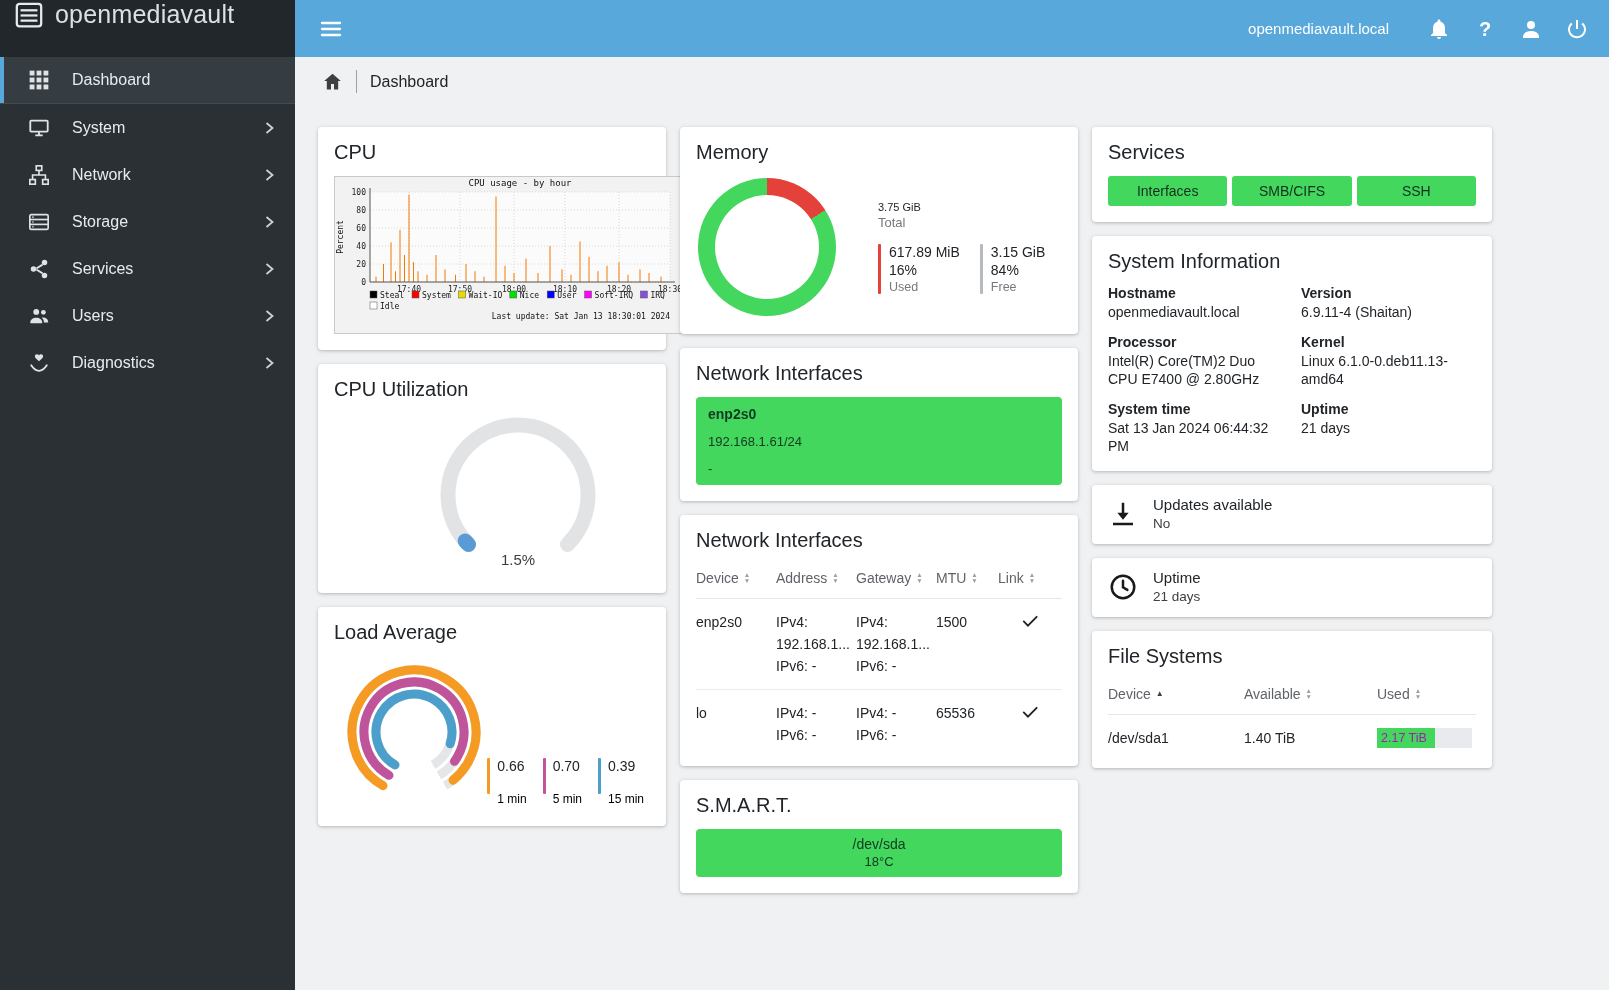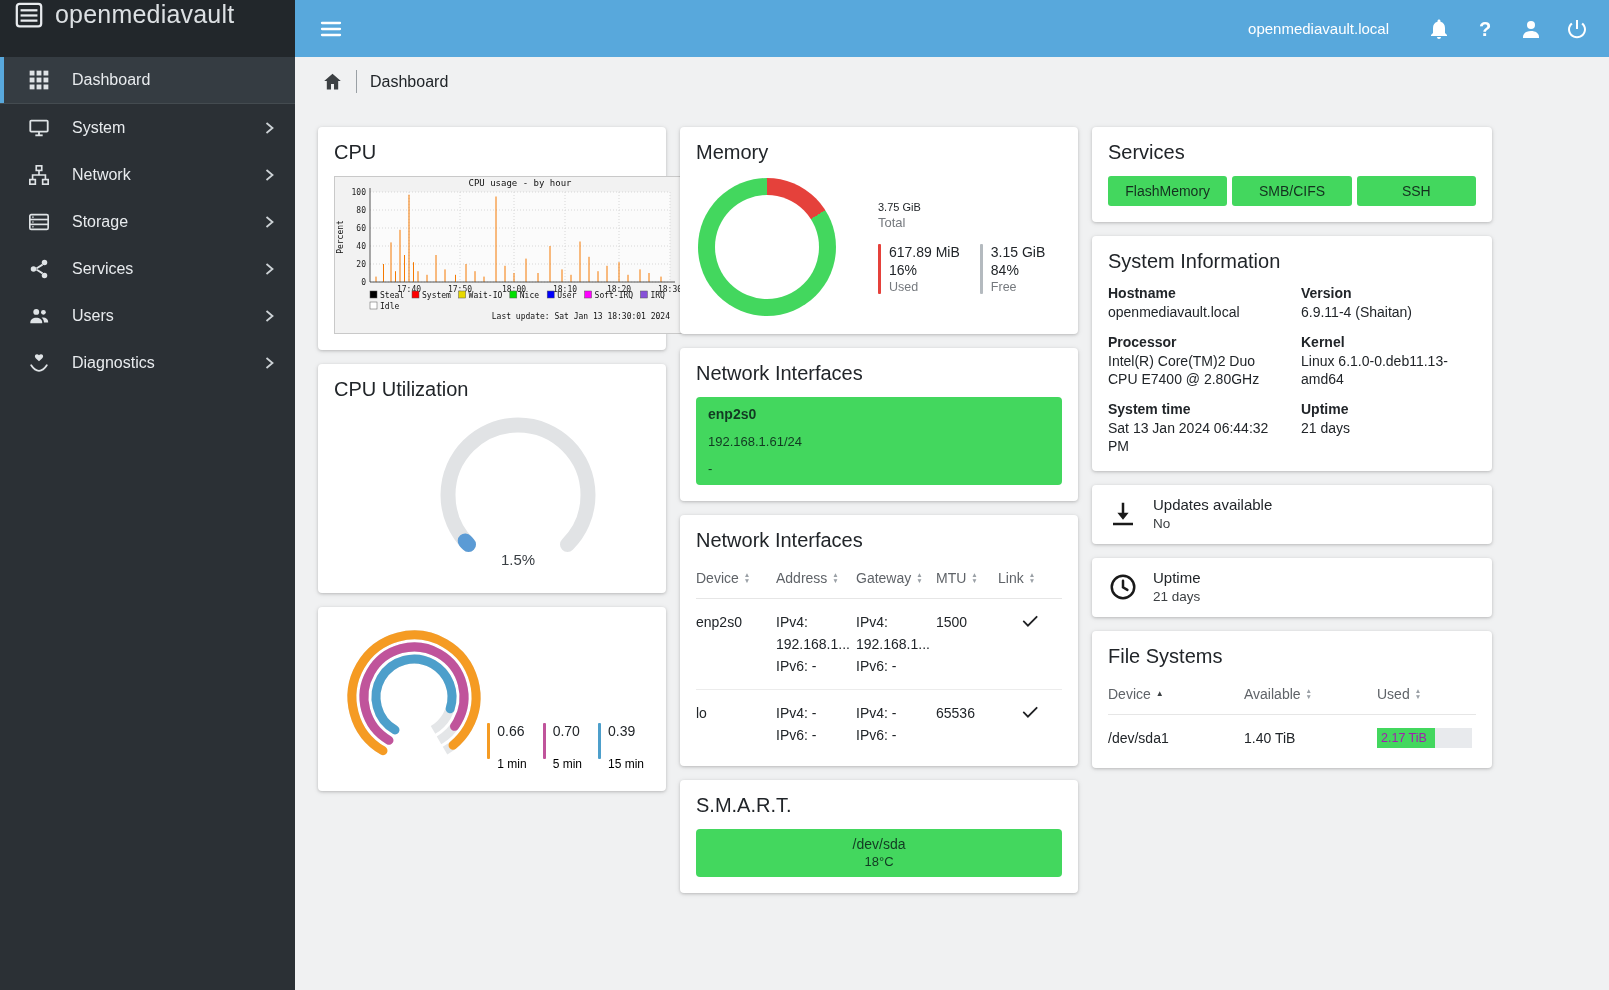--- a/index.html
+++ b/index.html
@@ -372,20 +372,21 @@
         <div class="gauge-wrap">
           <svg width="368" height="160" viewBox="0 0 368 160">
             <circle class="gauge-track" cx="184" cy="82" r="70" stroke-width="15" pathLength="100" stroke-dasharray="75 25" stroke-linecap="round" transform="rotate(135 184 82)"></circle>
             <circle id="cpu-gauge-value" cx="184" cy="82" r="70" stroke-width="15" pathLength="100" stroke-linecap="round" transform="rotate(135 184 82)" stroke-dasharray="1.125 98.875"></circle>
             <text class="gauge-label" x="184" y="152" text-anchor="middle">1.5%</text>
           </svg>
         </div>
       </section>
 
       <section class="card">
+        <div class="card-title">Load Average</div>
         <div class="load-wrap">
           <svg id="load-gauge" width="152" height="152" viewBox="0 0 152 152">
             <circle class="ring-track" cx="76" cy="76" r="62" stroke-width="9" pathLength="100" stroke-dasharray="83.33 16.67" transform="rotate(120 76 76)"></circle>
             <circle class="ring-value" cx="76" cy="76" r="62" stroke-width="9" pathLength="100" stroke-linecap="round" transform="rotate(120 76 76)" stroke="#f59b23" stroke-dasharray="80.8301 19.1699"></circle>
             <circle class="ring-track" cx="76" cy="76" r="50" stroke-width="9" pathLength="100" stroke-dasharray="83.33 16.67" transform="rotate(120 76 76)"></circle>
             <circle class="ring-value" cx="76" cy="76" r="50" stroke-width="9" pathLength="100" stroke-linecap="round" transform="rotate(120 76 76)" stroke="#c0549b" stroke-dasharray="76.6636 23.336399999999998"></circle>
             <circle class="ring-track" cx="76" cy="76" r="38" stroke-width="9" pathLength="100" stroke-dasharray="83.33 16.67" transform="rotate(120 76 76)"></circle>
             <circle class="ring-value" cx="76" cy="76" r="38" stroke-width="9" pathLength="100" stroke-linecap="round" transform="rotate(120 76 76)" stroke="#4d9fcb" stroke-dasharray="71.6638 28.336200000000005"></circle>
           </svg>
           <div class="load-legend">
@@ -530,21 +531,21 @@
           <div class="smart-dev">/dev/sda</div>
           <div class="smart-temp">18°C</div>
         </div>
       </section>
     </div>
 
     <div class="col col3">
       <section class="card">
         <div class="card-title">Services</div>
         <div class="svc-row">
-          <button class="svc-btn">FlashMemory</button>
+          <button class="svc-btn">Interfaces</button>
           <button class="svc-btn">SMB/CIFS</button>
           <button class="svc-btn">SSH</button>
         </div>
       </section>
 
       <section class="card">
         <div class="card-title">System Information</div>
         <div class="si-grid">
           <div>
             <div class="si-label">Hostname</div>

